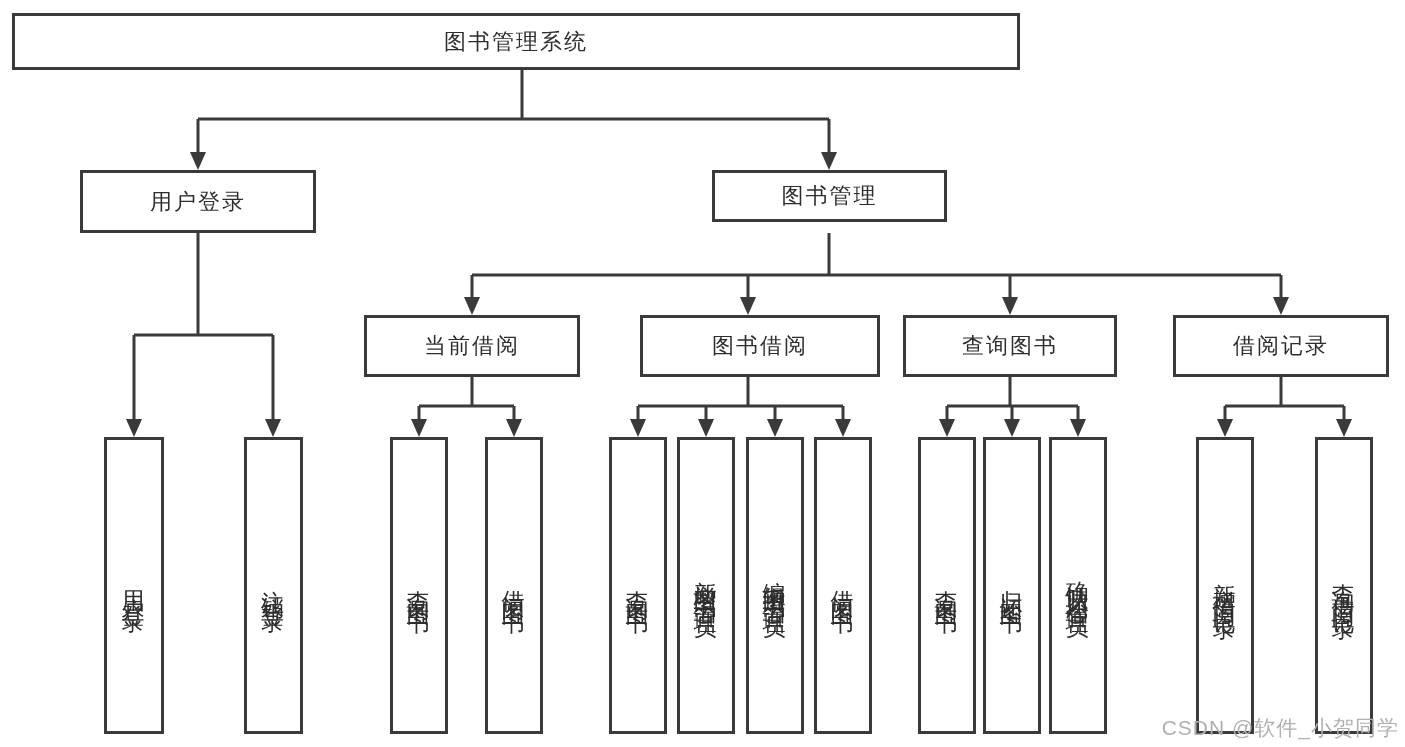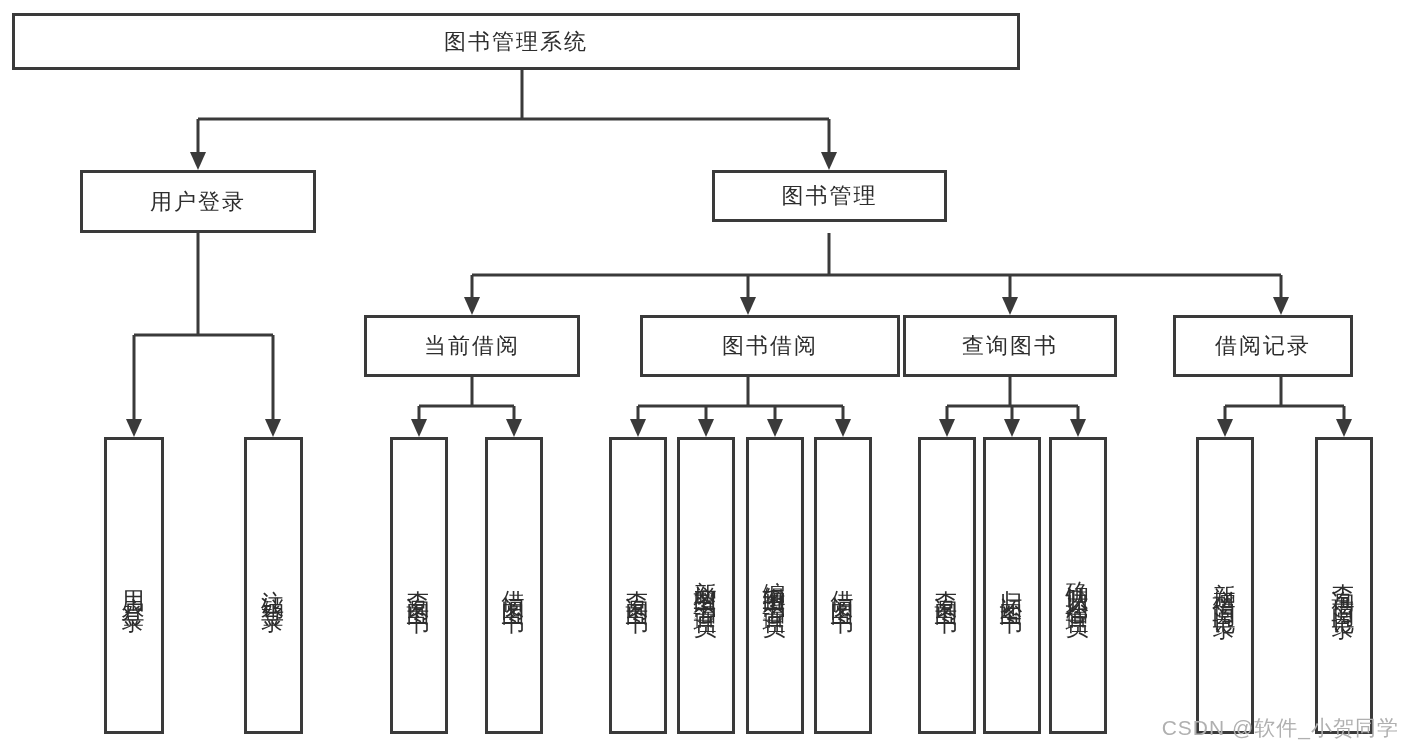--- a/index.html
+++ b/index.html
@@ -41,23 +41,23 @@
     white-space: normal;
   }
   .leaf.long {
     letter-spacing: 5px;
   }
   
   #n-root           { left: 12px;   top: 13px;  width: 1008px; height: 57px; }
   #n-user-login     { left: 80px;   top: 170px; width: 236px;  height: 63px; }
   #n-book-mgmt      { left: 712px;  top: 170px; width: 235px;  height: 52px; text-align: center; }
   #n-new-book       { left: 364px;  top: 315px; width: 216px;  height: 62px; }
-  #n-book-borrow    { left: 640px;  top: 315px; width: 260px;  height: 62px; font-family: Liberation Serif, serif; }
+  #n-book-borrow    { left: 640px;  top: 315px; width: 240px;  height: 62px; font-family: Liberation Serif, serif; }
   #n-current-borrow { left: 903px;  top: 315px; width: 214px;  height: 62px; }
-  #n-borrow-records { left: 1173px; top: 315px; width: 180px;  height: 62px; }
+  #n-borrow-records { left: 1173px; top: 315px; width: 216px;  height: 62px; }
   .leaf { top: 437px; height: 297px; }
   #l-user-login     { left: 104px;  width: 60px; }
   #l-logout         { left: 244px;  width: 59px; }
   #l-query-1        { left: 390px;  width: 58px; }
   #l-borrow-1       { left: 485px;  width: 58px; }
   #l-query-2        { left: 609px;  width: 58px; }
   #l-add-book       { left: 677px;  width: 58px; }
   #l-edit-book      { left: 746px;  width: 58px; }
   #l-borrow-2       { left: 814px;  width: 58px; }
   #l-query-3        { left: 918px;  width: 58px; }

